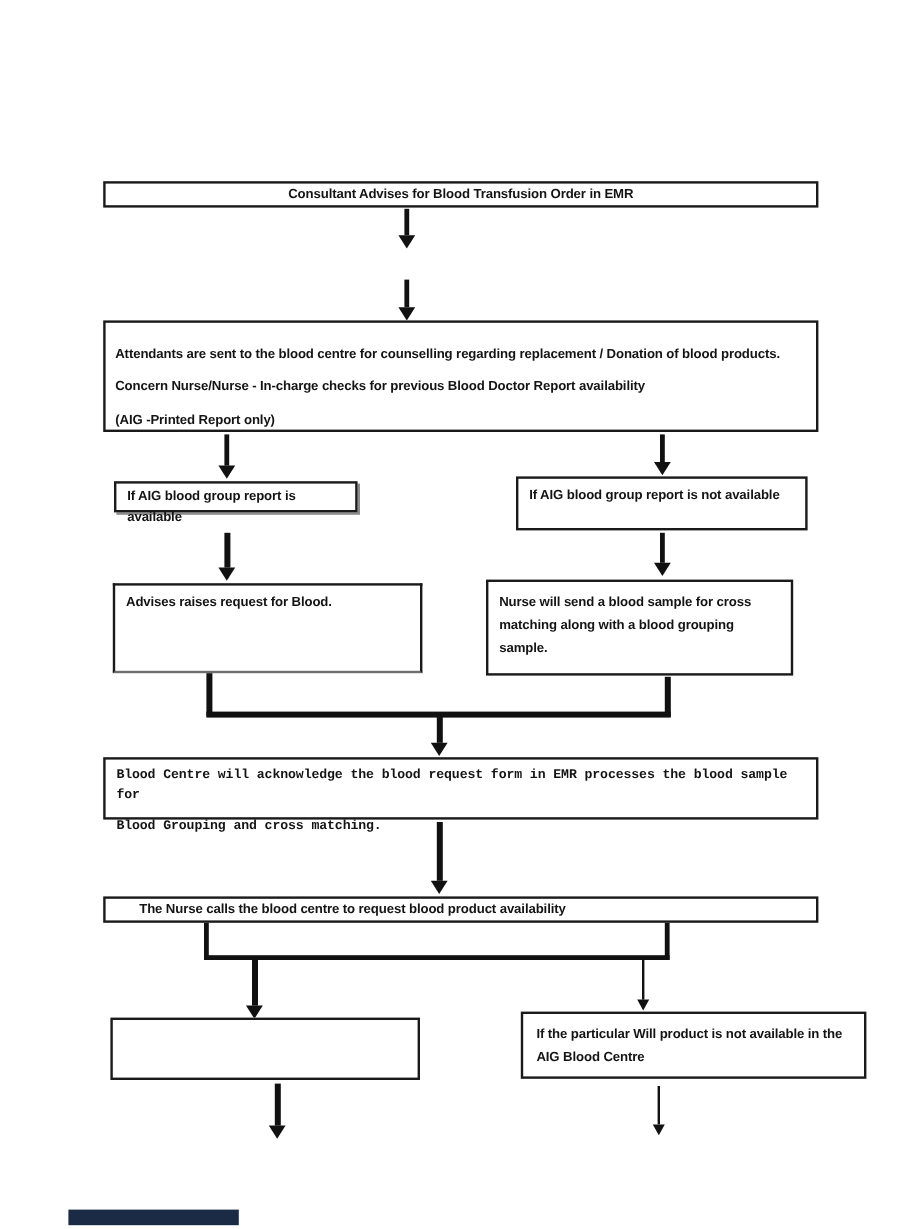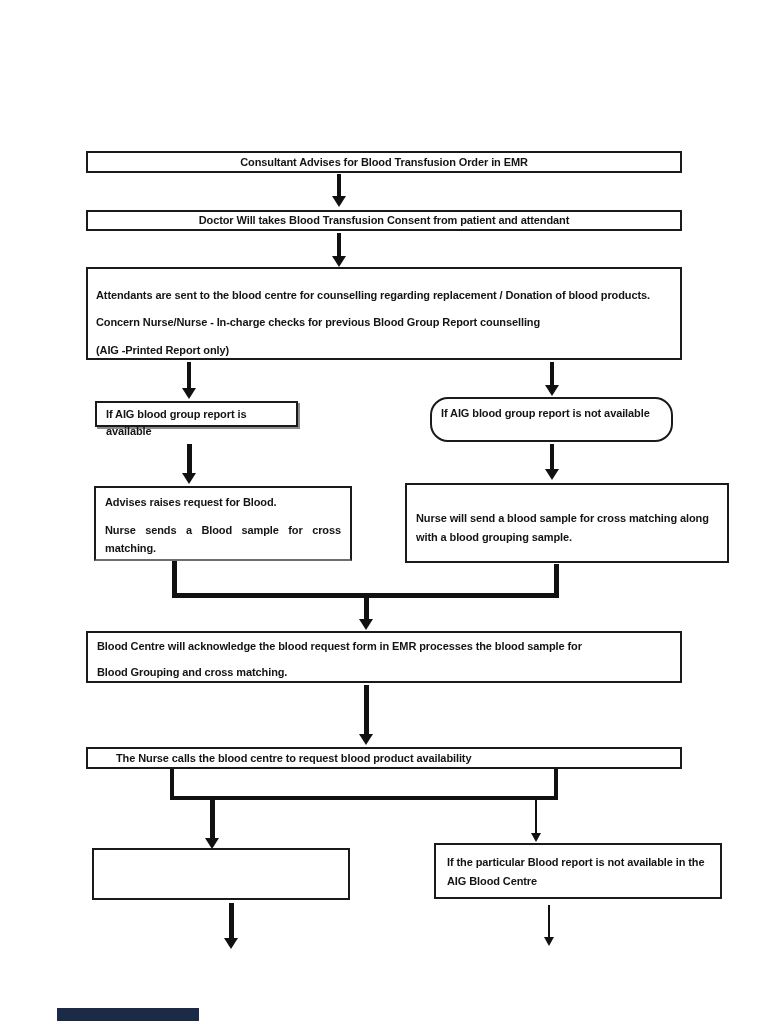--- a/index.html
+++ b/index.html
@@ -55,77 +55,73 @@
 
   <div class="node banner" style="left:86px;top:151px;width:596px;height:22px;">
     <p>Consultant Advises for Blood Transfusion Order in EMR</p>
   </div>
 
   <div class="varrow" style="left:332px;top:174px;height:33px;">
     <i class="shaft"></i>
       <i class="head"></i>
   </div>
 
-  <div class="node banner" style="left:86px;top:210px;width:596px;height:21px;">
-    <p>Doctor Will takes Blood Transfusion Consent from patient and attendant</p>
-  </div>
 
   <div class="varrow" style="left:332px;top:233px;height:34px;">
     <i class="shaft"></i>
       <i class="head"></i>
   </div>
 
   <div class="node" style="left:86px;top:267px;width:596px;height:93px;padding:16px 8px;line-height:18px;">
     <p style="margin-top:1px;">Attendants are sent to the blood centre for counselling regarding replacement / Donation of blood products.</p>
-    <p style="margin-top:9px;">Concern Nurse/Nurse - In-charge checks for previous Blood Group Report counselling</p>
+    <p style="margin-top:9px;">Concern Nurse/Nurse - In-charge checks for previous Blood Doctor Report availability</p>
     <p style="margin-top:10px;">(AIG -Printed Report only)</p>
   </div>
 
   <div class="varrow" style="left:182px;top:362px;height:37px;">
     <i class="shaft"></i>
       <i class="head"></i>
   </div>
   <div class="varrow" style="left:545px;top:362px;height:34px;">
     <i class="shaft"></i>
       <i class="head"></i>
   </div>
 
   <div class="node" style="left:95px;top:401px;width:203px;height:26px;padding:3px 9px;box-shadow:2px 2px 0 rgba(0,0,0,0.45);">
     <p>If AIG blood group report is available</p>
   </div>
-  <div class="node" style="left:430px;top:397px;width:243px;height:45px;padding:6px 9px;border-radius:18px;">
+  <div class="node" style="left:430px;top:397px;width:243px;height:45px;padding:6px 9px;">
     <p>If AIG blood group report is not available</p>
   </div>
 
   <div class="varrow w5" style="left:182px;top:444px;height:40px;">
     <i class="shaft"></i>
       <i class="head"></i>
   </div>
   <div class="varrow" style="left:545px;top:444px;height:36px;">
     <i class="shaft"></i>
       <i class="head"></i>
   </div>
 
   <div class="node" style="left:94px;top:486px;width:258px;height:75px;padding:5px 9px;line-height:18px;border-bottom-color:#6e6e6e;">
     <p>Advises raises request for Blood.</p>
-    <p class="justify" style="margin-top:10px;">Nurse sends a Blood sample for cross matching.</p>
   </div>
-  <div class="node" style="left:405px;top:483px;width:324px;height:80px;padding:24px 9px;line-height:19px;">
+  <div class="node" style="left:405px;top:483px;width:256px;height:80px;padding:8px 9px;line-height:19px;">
     <p>Nurse will send a blood sample for cross matching along with a blood grouping sample.</p>
   </div>
 
   <div class="cline" style="left:172px;top:561px;width:5px;height:36px;"></div>
   <div class="cline" style="left:554px;top:564px;width:5px;height:33px;"></div>
   <div class="cline" style="left:172px;top:593px;width:387px;height:5px;"></div>
   <div class="varrow w5" style="left:359px;top:597px;height:33px;">
     <i class="shaft"></i>
       <i class="head"></i>
   </div>
 
-  <div class="node" style="left:86px;top:631px;width:596px;height:52px;padding:5px 9px;">
+  <div class="node" style="left:86px;top:631px;width:596px;height:52px;padding:5px 9px;font-family:Liberation Mono, monospace;">
     <p>Blood Centre will acknowledge the blood request form in EMR processes the blood sample for</p>
     <p style="margin-top:9px;">Blood Grouping and cross matching.</p>
   </div>
 
   <div class="varrow w5" style="left:359px;top:685px;height:60px;">
     <i class="shaft"></i>
       <i class="head"></i>
   </div>
 
   <div class="node" style="left:86px;top:747px;width:596px;height:22px;padding-left:28px;display:flex;align-items:center;">
@@ -142,21 +138,21 @@
   </div>
   <div class="varrow thin" style="left:529px;top:800px;height:42px;">
     <i class="shaft"></i>
       <i class="head"></i>
   </div>
 
   <div class="node" style="left:92px;top:848px;width:258px;height:52px;">
     <p></p>
   </div>
   <div class="node" style="left:434px;top:843px;width:288px;height:56px;padding:8px 11px;line-height:19px;">
-    <p>If the particular Blood report is not available in the AIG Blood Centre</p>
+    <p>If the particular Will product is not available in the AIG Blood Centre</p>
   </div>
 
   <div class="varrow w5" style="left:224px;top:903px;height:46px;">
     <i class="shaft"></i>
       <i class="head"></i>
   </div>
   <div class="varrow thin" style="left:542px;top:905px;height:41px;">
     <i class="shaft"></i>
       <i class="head"></i>
   </div>

